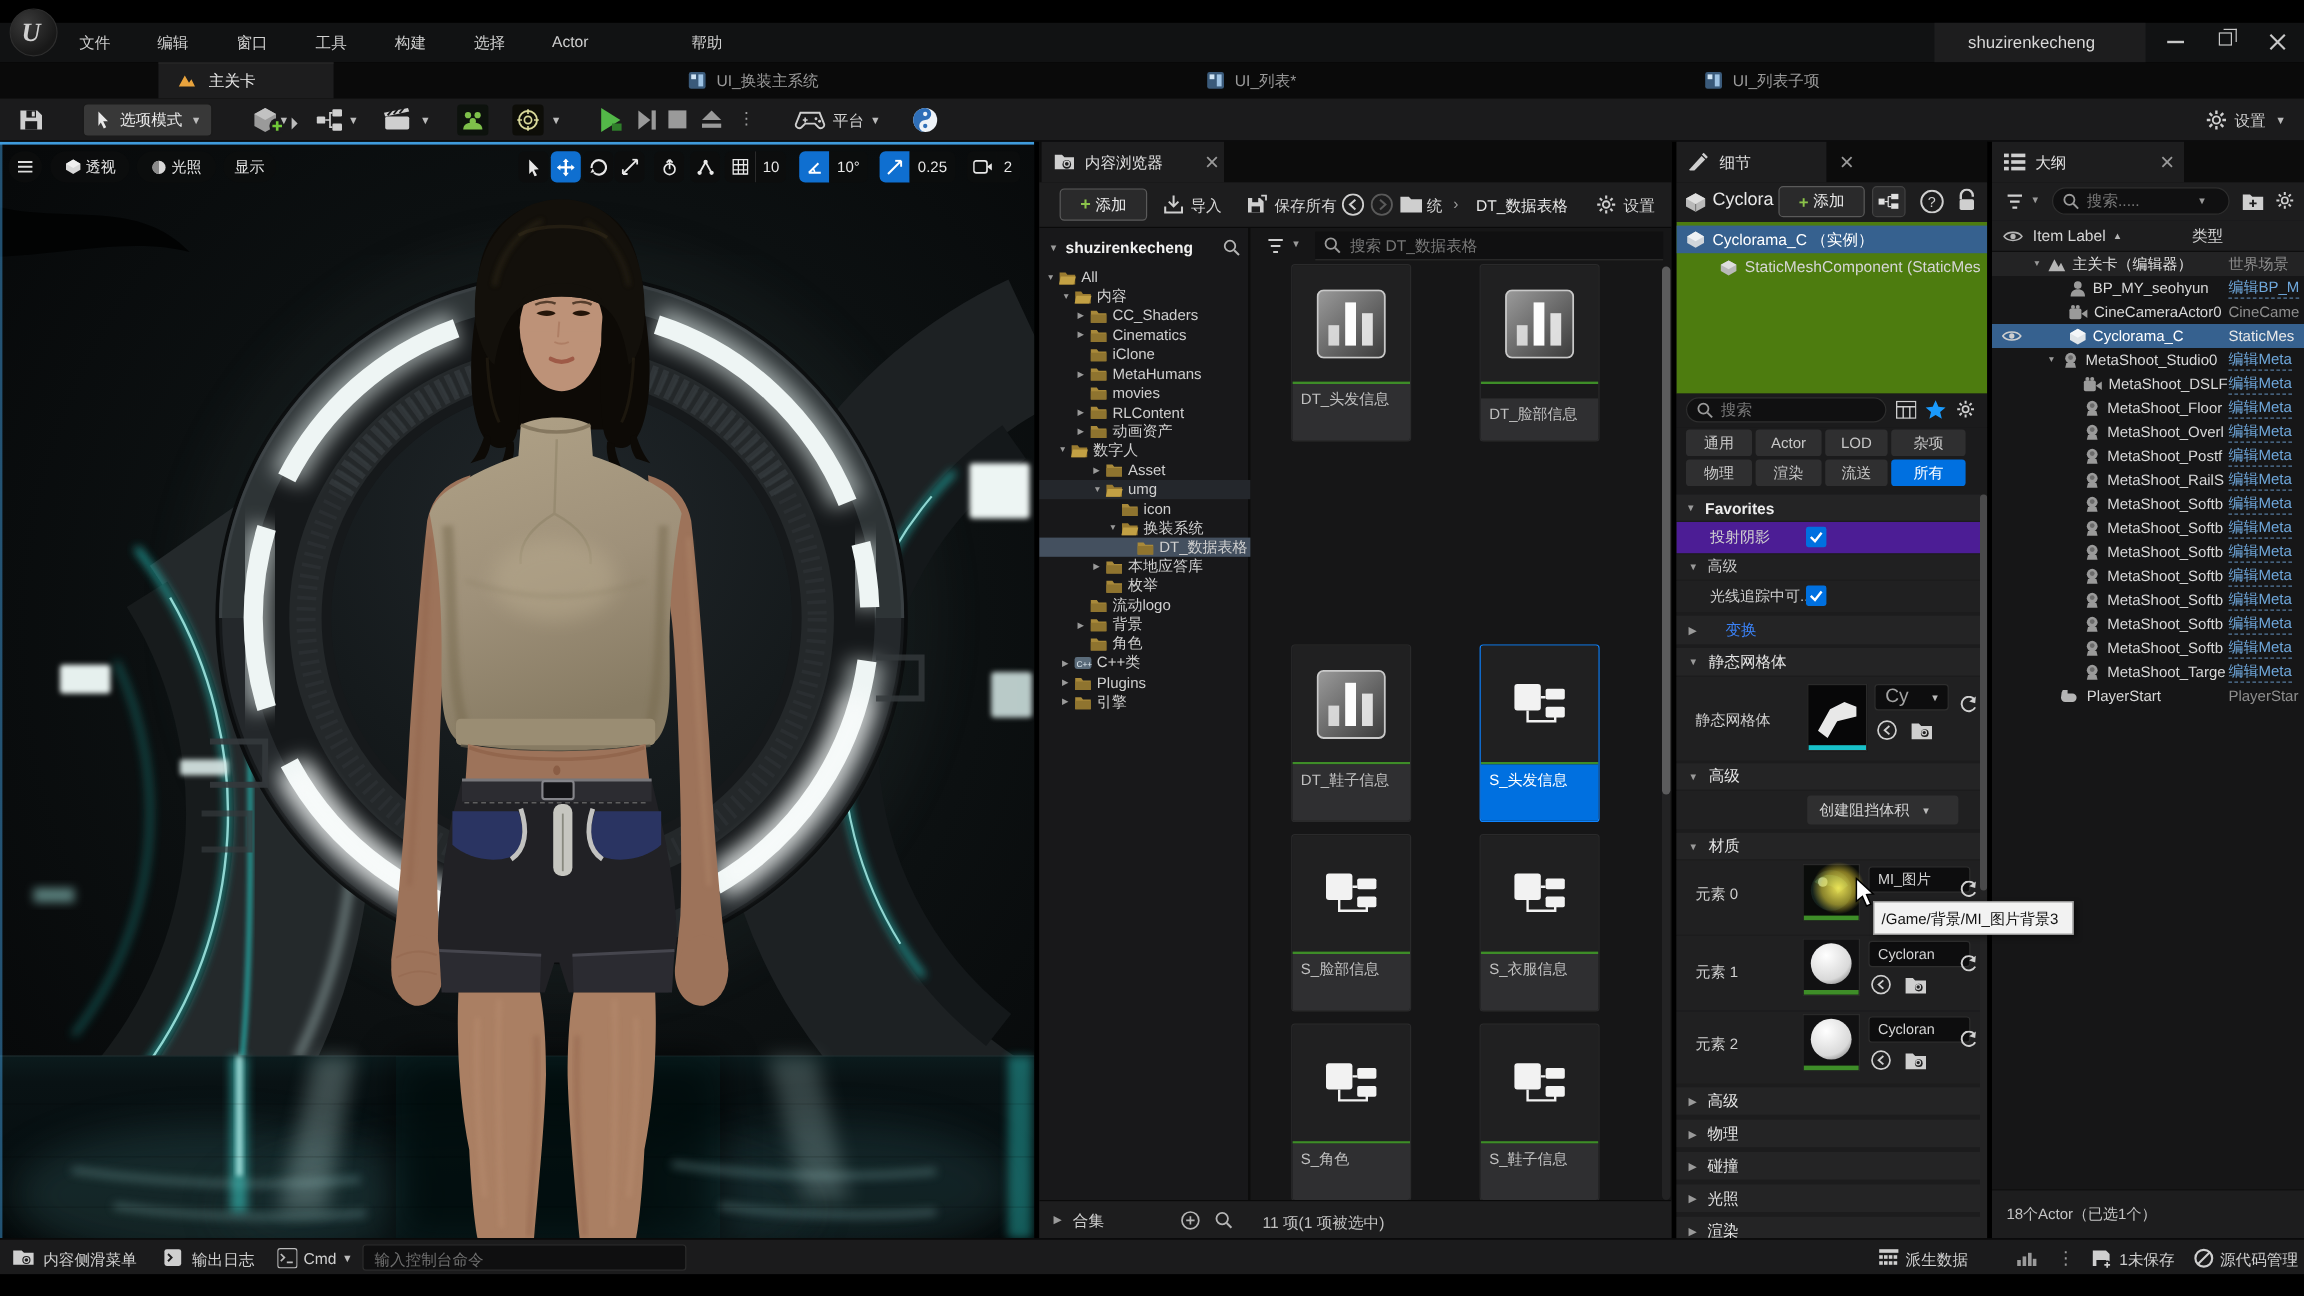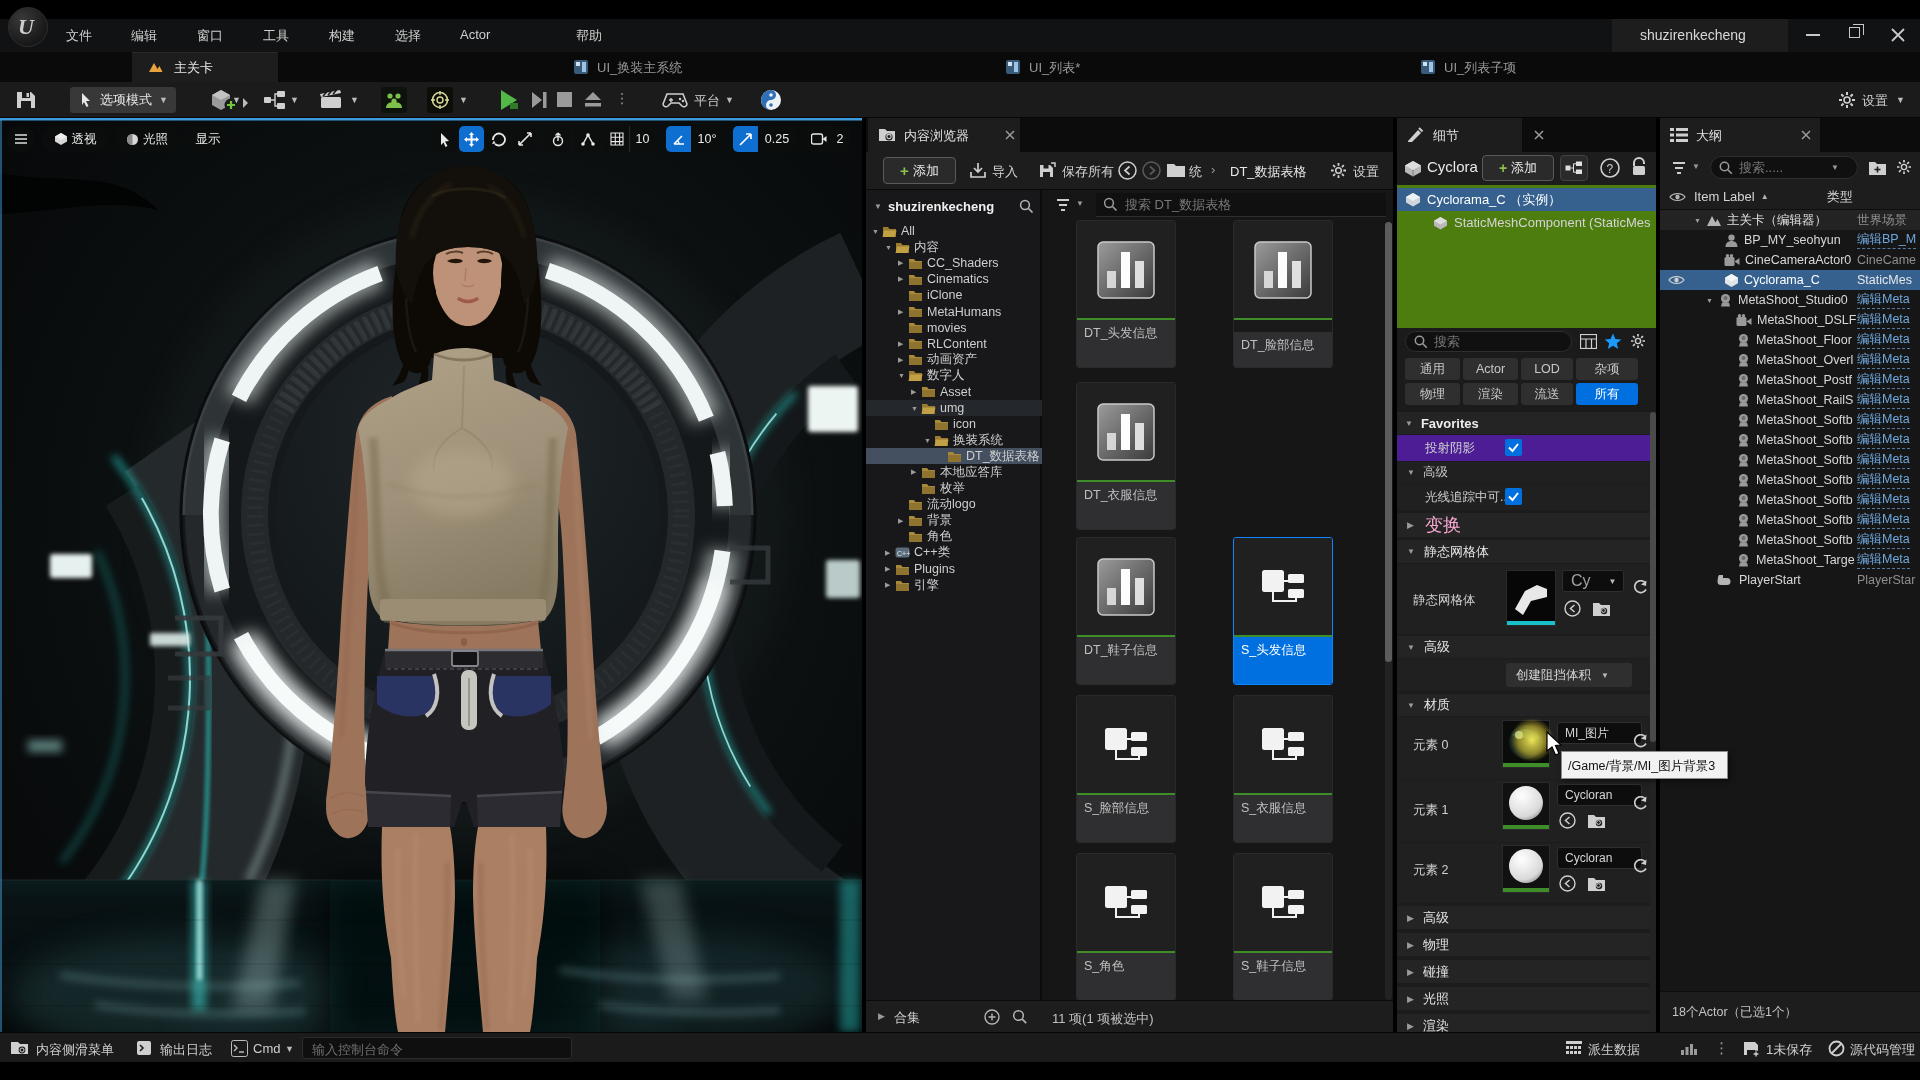--- a/index.html
+++ b/index.html
@@ -548,21 +548,21 @@
             <span style="margin-left:4px;">RLContent</span>
           </div>
       <div class="row" style="height:16.1px;padding-left:32px;font-size:12.5px;color:#cfcfcf;">
             <span style="color:#9a9a9a;font-size:7px;width:10px;flex:none;">▶</span>
             <svg width="15" height="13" style="flex:none">
               <path d="M1 2 h5 l1.5 2 H14 v8 H1 z" fill="#a8893a"></path>
               <path d="M1 5 h13 v7 H1 z" fill="#8f742f"></path>
             </svg>
             <span style="margin-left:4px;">动画资产</span>
           </div>
-      <div class="row" style="height:16.1px;padding-left:32px;font-size:12.5px;color:#cfcfcf;">
+      <div class="row" style="height:16.1px;padding-left:16px;font-size:12.5px;color:#cfcfcf;">
             <span style="color:#9a9a9a;font-size:7px;width:10px;flex:none;">▼</span>
             <svg width="15" height="13" style="flex:none">
               <path d="M1 2 h5 l1.5 2 H14 v8 H1 z" fill="#9a7b30"></path>
               <path d="M2 5.5 h12.6 l-2 6.5 H0.5 z" fill="#c2a044"></path>
             </svg>
             <span style="margin-left:4px;">数字人</span>
           </div>
       <div class="row" style="height:16.1px;padding-left:45px;font-size:12.5px;color:#cfcfcf;">
             <span style="color:#9a9a9a;font-size:7px;width:10px;flex:none;">▶</span>
             <svg width="15" height="13" style="flex:none">
@@ -714,38 +714,20 @@
               </defs>
               <rect x="1" y="1" width="56" height="56" rx="5" fill="url(#tg)" stroke="#c9c9c9" stroke-width="1.5"></rect>
               <rect x="10" y="30" width="9" height="17" fill="#e9e9e9" opacity="0.85"></rect>
               <rect x="24" y="11" width="9" height="36" fill="#fdfdfd"></rect>
               <rect x="38" y="20" width="9" height="27" fill="#ededed" opacity="0.9"></rect>
             </svg>
           </div>
   <div style="height:2px;background:#3e8d28;"></div>
   <div style="height:48px;background:#2f2f31;color:#c0c0c0;font-size:12.5px;padding:5px 0 0 7px;margin-top:12px;">DT_脸部信息</div>
 </div>
-    <div class="abs" style="left:32px;top:162px;width:100px;height:148px;border:1px solid #2a2a2b;background:#1a1a1b;border-radius:3px;overflow:hidden;">
-  <div style="height:97px;display:flex;align-items:center;justify-content:center;background:#202021;">
-            <svg width="58" height="58">
-              <defs>
-                <linearGradient id="tg" x1="0" y1="0" x2="1" y2="1">
-                  <stop offset="0" stop-color="#9b9b9b"></stop>
-                  <stop offset="1" stop-color="#3a3a3a"></stop>
-                </linearGradient>
-              </defs>
-              <rect x="1" y="1" width="56" height="56" rx="5" fill="url(#tg)" stroke="#c9c9c9" stroke-width="1.5"></rect>
-              <rect x="10" y="30" width="9" height="17" fill="#e9e9e9" opacity="0.85"></rect>
-              <rect x="24" y="11" width="9" height="36" fill="#fdfdfd"></rect>
-              <rect x="38" y="20" width="9" height="27" fill="#ededed" opacity="0.9"></rect>
-            </svg>
-          </div>
-  <div style="height:2px;background:#3e8d28;"></div>
-  <div style="height:48px;background:#2f2f31;color:#c0c0c0;font-size:12.5px;padding:5px 0 0 7px;">DT_衣服信息</div>
-</div>
     <div class="abs" style="left:32px;top:317px;width:100px;height:148px;border:1px solid #2a2a2b;background:#1a1a1b;border-radius:3px;overflow:hidden;">
   <div style="height:97px;display:flex;align-items:center;justify-content:center;background:#202021;">
             <svg width="58" height="58">
               <defs>
                 <linearGradient id="tg" x1="0" y1="0" x2="1" y2="1">
                   <stop offset="0" stop-color="#9b9b9b"></stop>
                   <stop offset="1" stop-color="#3a3a3a"></stop>
                 </linearGradient>
               </defs>
               <rect x="1" y="1" width="56" height="56" rx="5" fill="url(#tg)" stroke="#c9c9c9" stroke-width="1.5"></rect>
@@ -943,21 +925,21 @@
           <span style="margin-left:8px;color:#c8c8c8;font-size:12.5px;">高级</span>
         </div>
     <div class="abs row" style="left:0;top:72px;width:253px;height:26px;background:#202021;">
           <span style="margin-left:28px;color:#d0d0d0;font-size:12.5px;">光线追踪中可..</span>
         </div>
     <div class="abs" style="left:108px;top:76px;width:17px;height:17px;background:#0070e0;border-radius:2px;"><svg width="17" height="17">
             <path d="M4 8.5 L7.5 12 L13 5" stroke="#fff" stroke-width="2" fill="none"></path>
           </svg></div>
     <div class="abs row" style="left:0;top:101px;width:253px;height:24px;background:#242425;">
           <span style="margin-left:10px;color:#9a9a9a;font-size:9px;">▶</span>
-          <span style="margin-left:11px;color:#f9a8d4;font-size:18px;">变换</span>
+          <span style="margin-left:24px;color:#3b82f6;font-size:13px;">变换</span>
         </div>
     <div class="abs row" style="left:0;top:128px;width:253px;height:23px;background:#242425;">
           <span style="margin-left:10px;color:#9a9a9a;font-size:8px;">▼</span>
           <span style="margin-left:9px;color:#e5e5e5;font-size:13px;">静态网格体</span>
         </div>
     <div class="abs" style="left:0;top:152px;width:253px;height:70px;background:#202021;"></div>
     <span class="abs" style="left:16px;top:180px;color:#d0d0d0;font-size:12.5px;">静态网格体</span>
     <div class="abs" style="left:109px;top:158px;width:50px;height:56px;background:#070708;border:1px solid #2a2a2a;">
       <svg width="48" height="54">
             <path d="M8 38 L18 20 L30 14 L40 18 L40 26 L24 30 L16 44 Z" fill="#e8e8e8"></path>

